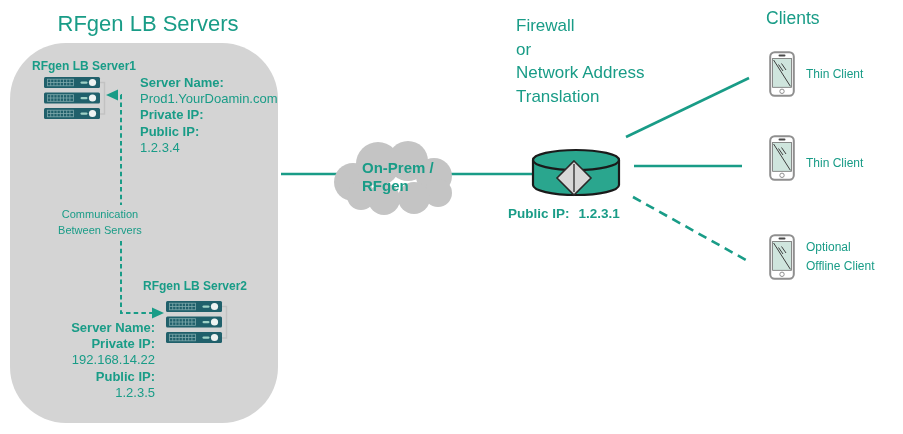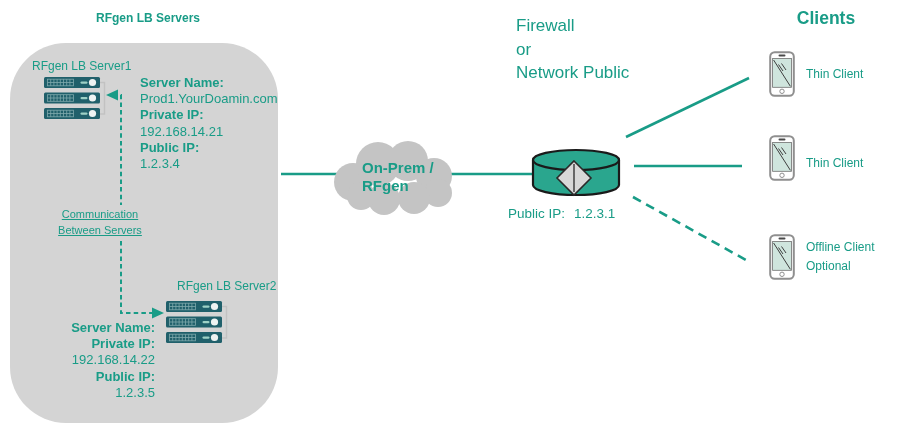--- a/index.html
+++ b/index.html
@@ -17,46 +17,46 @@
     left: 10px; top: 43px; width: 268px; height: 380px;
     background: #d4d4d4; border-radius: 56px;
     z-index: 1;
   }
   #connectors { left: 0; top: 0; z-index: 2; pointer-events: none; }
   .icon-layer { z-index: 3; }
   .text-layer { z-index: 4; }
 
   .panel-title {
     left: 12px; top: 11px; width: 272px;
-    text-align: center; font-size: 12px; font-weight: bold;
+    text-align: center; font-size: 22px; font-weight: normal;
   }
-  .server-label { font-size: 12px; font-weight: normal; white-space: nowrap; }
+  .server-label { font-size: 12px; font-weight: bold; white-space: nowrap; }
   .info-block { font-size: 13px; line-height: 16.2px; white-space: nowrap; }
   .info-block .lbl { font-weight: bold; }
   .comm-label {
     left: 48px; top: 205px; width: 104px;
     text-align: center; font-size: 11px; line-height: 16px;
-    background: #d4d4d4; padding: 1px 0; text-decoration: underline;
+    background: #d4d4d4; padding: 1px 0;
   }
   .cloud-label {
     left: 362px; top: 159px;
     font-size: 15px; font-weight: bold; line-height: 17.5px;
   }
   .firewall-label {
     left: 516px; top: 14px;
     font-size: 17px; line-height: 23.5px; white-space: nowrap;
   }
   .public-ip {
     left: 488px; top: 206px;
-    font-size: 13.5px; font-weight: normal; white-space: nowrap; padding-left: 20px;
+    font-size: 13.5px; font-weight: bold; white-space: nowrap; padding-left: 20px;
   }
   .public-ip .val { margin-left: 9px; }
   .clients-title {
     left: 766px; top: 8px; width: 120px;
-    text-align: center; font-size: 17.5px; font-weight: bold;
+    font-size: 17.5px; font-weight: normal;
   }
   .client-label { font-size: 12px; line-height: 18.5px; white-space: nowrap; }
 </style>
 </head>
 <body>
 
 <div id="canvas">
 
   <div class="abs panel"></div>
 
@@ -104,51 +104,51 @@
     <path d="M56 5.5 H60.5 V37 H56" fill="none" stroke="#c2c2c2" stroke-width="1.4"></path>
     <use href="#srvbar" x="0" y="0"></use>
     <use href="#srvbar" x="0" y="15.5"></use>
     <use href="#srvbar" x="0" y="31"></use>
   </svg>
 
   <div class="abs text-layer info-block" style="left:140px; top:75px;">
     <div class="lbl">Server Name:</div>
     <div>Prod1.YourDoamin.com</div>
     <div class="lbl">Private IP:</div>
-    <div>192.168.14.21</div>
     <div class="lbl">Public IP:</div>
     <div>1.2.3.4</div>
   </div>
 
   <div class="abs text-layer comm-label">
     <div>Communication</div>
     <div>Between Servers</div>
   </div>
 
-  <div class="abs text-layer server-label" style="left:143px; top:279px;margin-left:34px;">RFgen LB Server2</div>
+  <div class="abs text-layer server-label" style="left:143px; top:279px;">RFgen LB Server2</div>
 
   <svg class="abs icon-layer" style="left:166px; top:301px;" width="62" height="43" viewBox="0 0 62 43">
     <path d="M56 5.5 H60.5 V37 H56" fill="none" stroke="#c2c2c2" stroke-width="1.4"></path>
     <use href="#srvbar" x="0" y="0"></use>
     <use href="#srvbar" x="0" y="15.5"></use>
     <use href="#srvbar" x="0" y="31"></use>
   </svg>
 
   <div class="abs text-layer info-block" style="left:18px; top:320px; width:137px; text-align:right;">
     <div class="lbl">Server Name:</div>
     <div class="lbl">Private IP:</div>
     <div>192.168.14.22</div>
     <div class="lbl">Public IP:</div>
     <div>1.2.3.5</div>
   </div>
 
   <div class="abs text-layer firewall-label">
     <div>Firewall</div>
     <div>or</div>
-    <div>Network Public</div>
+    <div>Network Address</div>
+    <div>Translation</div>
   </div>
 
   <svg class="abs icon-layer" style="left:530px; top:148px;" width="92" height="52" viewBox="0 0 92 52">
     <path d="M3 12 L3 37 A43 10 0 0 0 89 37 L89 12" fill="#2aa68e" stroke="#1a1a1a" stroke-width="2.2"></path>
     <ellipse cx="46" cy="12" rx="43" ry="10" fill="#2aa68e" stroke="#1a1a1a" stroke-width="2.2"></ellipse>
     <polygon points="44,13 61,30 44,47 27,30" fill="#d8d8d8" stroke="#2a2a2a" stroke-width="1.6"></polygon>
     <line x1="44" y1="16" x2="44" y2="44" stroke="#2a2a2a" stroke-width="1.3"></line>
   </svg>
 
   <div class="abs text-layer public-ip">
@@ -174,17 +174,17 @@
 
   <svg class="abs icon-layer" style="left:769px; top:135px;" width="26" height="46" viewBox="0 0 26 46">
     <use href="#phone"></use>
   </svg>
   <div class="abs text-layer client-label" style="left:806px; top:154px;">Thin Client</div>
 
   <svg class="abs icon-layer" style="left:769px; top:234px;" width="26" height="46" viewBox="0 0 26 46">
     <use href="#phone"></use>
   </svg>
   <div class="abs text-layer client-label" style="left:806px; top:238px;">
+    <div>Optional</div>
     <div>Offline Client</div>
-    <div>Optional</div>
   </div>
 
 </div>
 
 </body></html>

